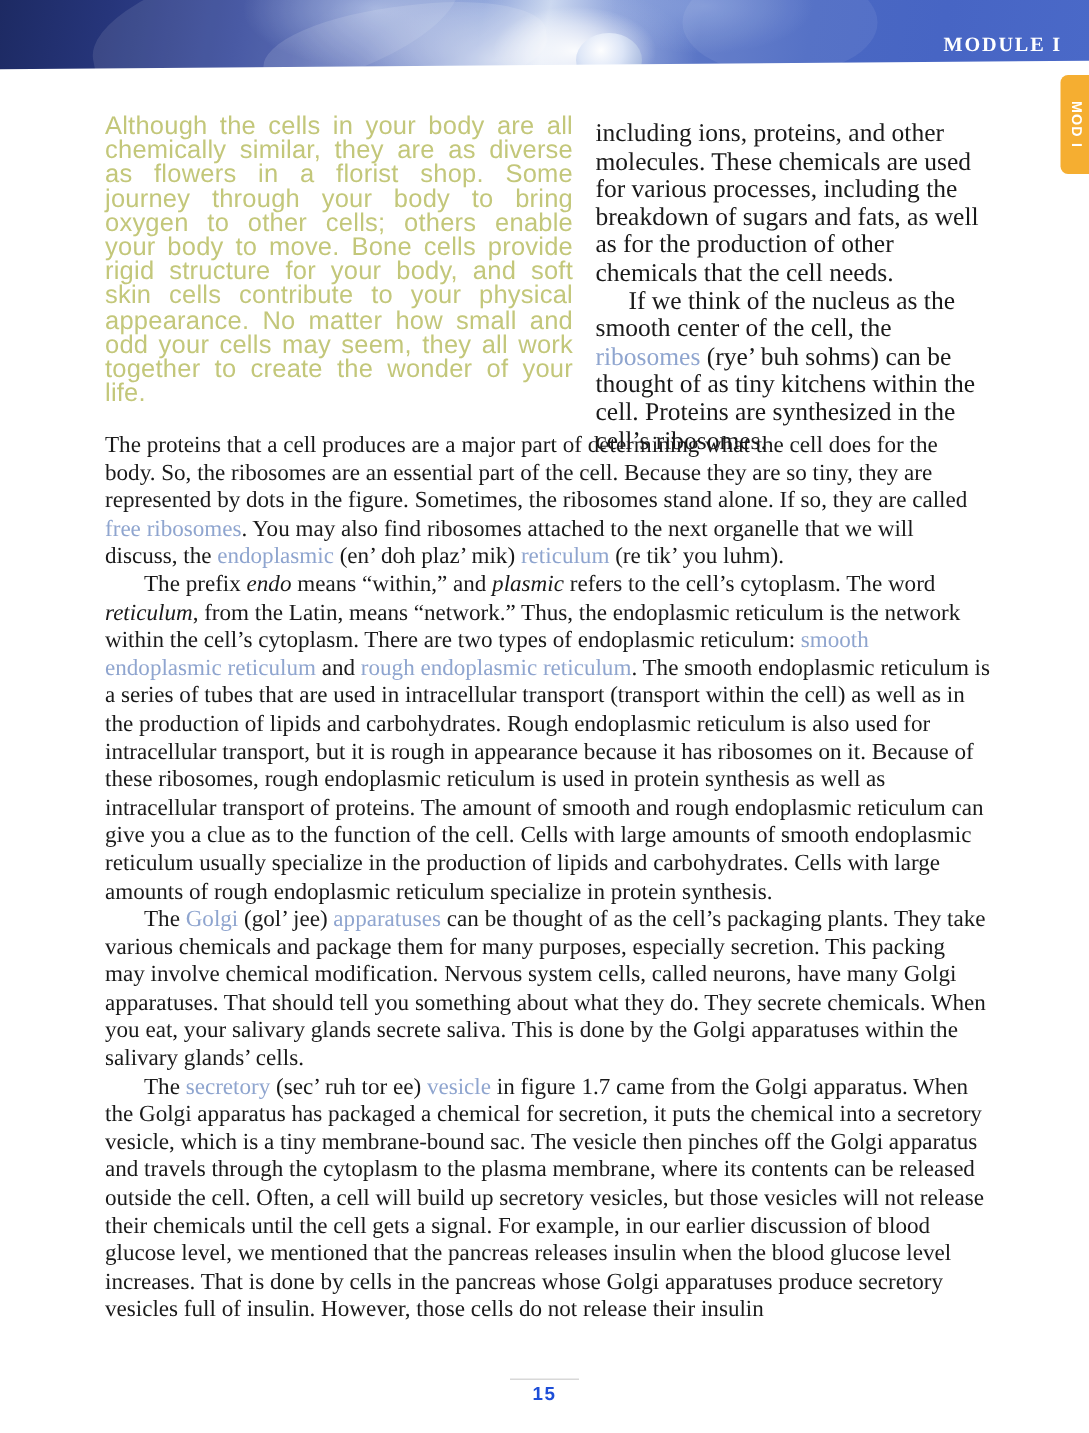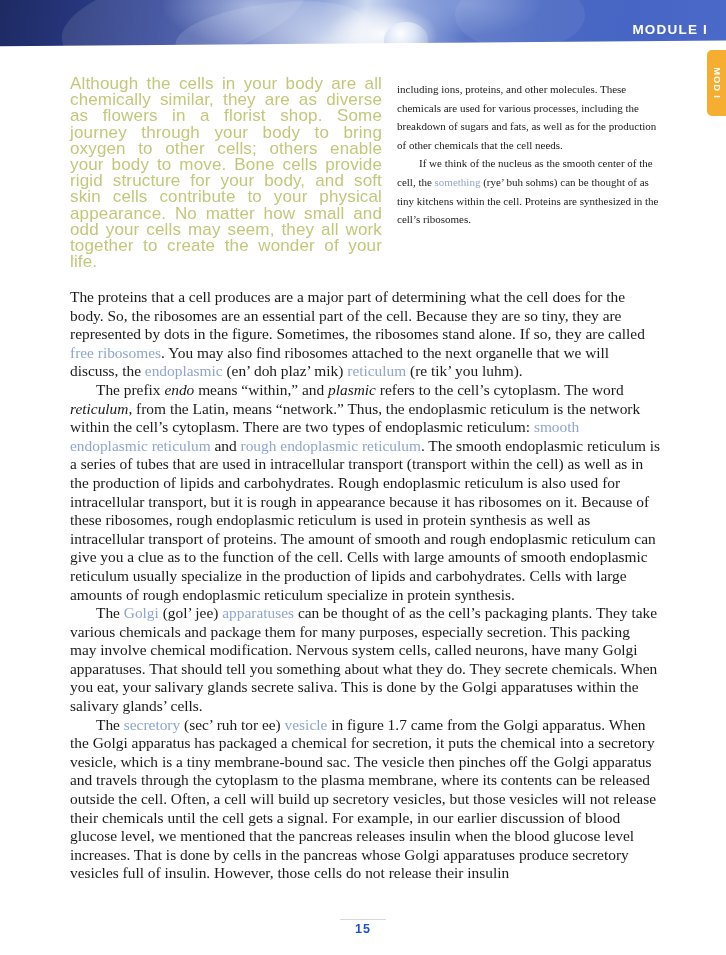--- a/index.html
+++ b/index.html
@@ -85,21 +85,21 @@
     left: 0; bottom: 0;
     width: 726px; height: 16px;
     background: #ffffff;
     clip-path: polygon(0 64%, 100% 28%, 100% 100%, 0 100%);
   }
   #module-label {
     position: absolute;
     right: 18px;
     top: 22px;
     color: #ffffff;
-    font-family: Liberation Sans, sans-serif;
+    font-family: Liberation Serif, serif;
     font-weight: bold;
     font-size: 13.5px;
     letter-spacing: 1.2px;
   }
 
   
   #side-tab {
     position: absolute;
     right: 0;
     top: 50px;
@@ -149,21 +149,21 @@
     margin: 0;
     letter-spacing: 0.15px;
   }
 
   
   #right-col {
     position: absolute;
     left: 397px;
     top: 80px;
     width: 263px;
-    font-size: 11px;
+    font-size: 17px;
     line-height: 18.6px;
     text-align: left;
   }
   #right-col p { margin: 0; }
   #right-col p.indent { text-indent: 22px; }
 
   
   #body-col {
     position: absolute;
     left: 70px;
@@ -218,21 +218,21 @@
 <div id="side-tab">
   <span id="side-tab-label">MOD I</span>
 </div>
 
 <div id="think-box">
   <p id="think-body">Although the cells in your body are all chemically similar, they are as diverse as flowers in a florist shop.  Some journey through your body to bring oxygen to other cells; others enable your body to move.  Bone cells provide rigid structure for your body, and soft skin cells contribute to your physical appearance.   No matter how small and odd your cells may seem, they all work together to create the wonder of your life.</p>
 </div>
 
 <div id="right-col">
   <p><span>including ions, proteins, and other molecules. These chemicals are used for various processes, including the breakdown of sugars and fats, as well as for the production of other chemicals that the cell needs.</span></p>
-  <p class="indent"><span>If we think of the nucleus as the smooth center of the cell, the </span><span class="term">something</span><span> (rye’ buh sohms) can be thought of as tiny kitchens within the cell. Proteins are synthesized in the cell’s ribosomes.</span></p>
+  <p class="indent"><span>If we think of the nucleus as the smooth center of the cell, the </span><span class="term">ribosomes</span><span> (rye’ buh sohms) can be thought of as tiny kitchens within the cell. Proteins are synthesized in the cell’s ribosomes.</span></p>
 </div>
 
 <div id="body-col">
 
   <p><span>The proteins that a cell produces are a major part of determining what the cell does for the body. So, the ribosomes are an essential part of the cell. Because they are so tiny, they are represented by dots in the figure. Sometimes, the ribosomes stand alone. If so, they are called </span><span class="term">free ribosomes</span><span>. You may also find ribosomes attached to the next organelle that we will discuss, the </span><span class="term">endoplasmic</span><span> (en’ doh plaz’ mik) </span><span class="term">reticulum</span><span> (re tik’ you luhm).</span></p>
 
   <p class="indent"><span>The prefix </span><span class="it">endo</span><span> means “within,” and </span><span class="it">plasmic</span><span> refers to the cell’s cytoplasm. The word </span><span class="it">reticulum</span><span>, from the Latin, means “network.” Thus, the endoplasmic reticulum is the network within the cell’s cytoplasm. There are two types of endoplasmic reticulum: </span><span class="term">smooth endoplasmic reticulum</span><span> and </span><span class="term">rough endoplasmic reticulum</span><span>. The smooth endoplasmic reticulum is a series of tubes that are used in intracellular transport (transport within the cell) as well as in the production of lipids and carbohydrates. Rough endoplasmic reticulum is also used for intracellular transport, but it is rough in appearance because it has ribosomes on it. Because of these ribosomes, rough endoplasmic reticulum is used in protein synthesis as well as intracellular transport of proteins. The amount of smooth and rough endoplasmic reticulum can give you a clue as to the function of the cell. Cells with large amounts of smooth endoplasmic reticulum usually specialize in the production of lipids and carbohydrates. Cells with large amounts of rough endoplasmic reticulum specialize in protein synthesis.</span></p>
 
   <p class="indent"><span>The </span><span class="term">Golgi</span><span> (gol’ jee) </span><span class="term">apparatuses</span><span> can be thought of as the cell’s packaging plants. They take various chemicals and package them for many purposes, especially secretion. This packing may involve chemical modification. Nervous system cells, called neurons, have many Golgi apparatuses. That should tell you something about what they do. They secrete chemicals. When you eat, your salivary glands secrete saliva. This is done by the Golgi apparatuses within the salivary glands’ cells.</span></p>
 

